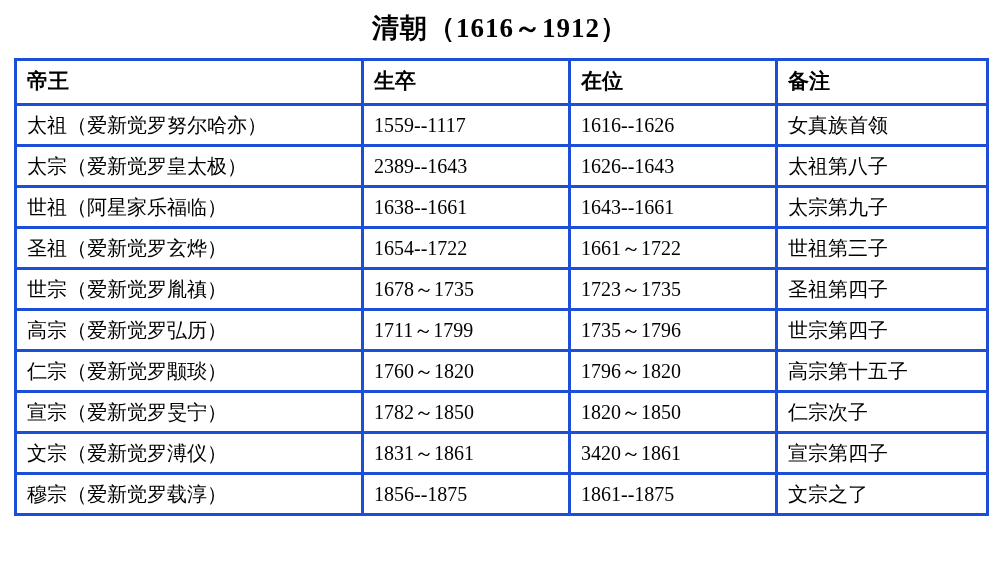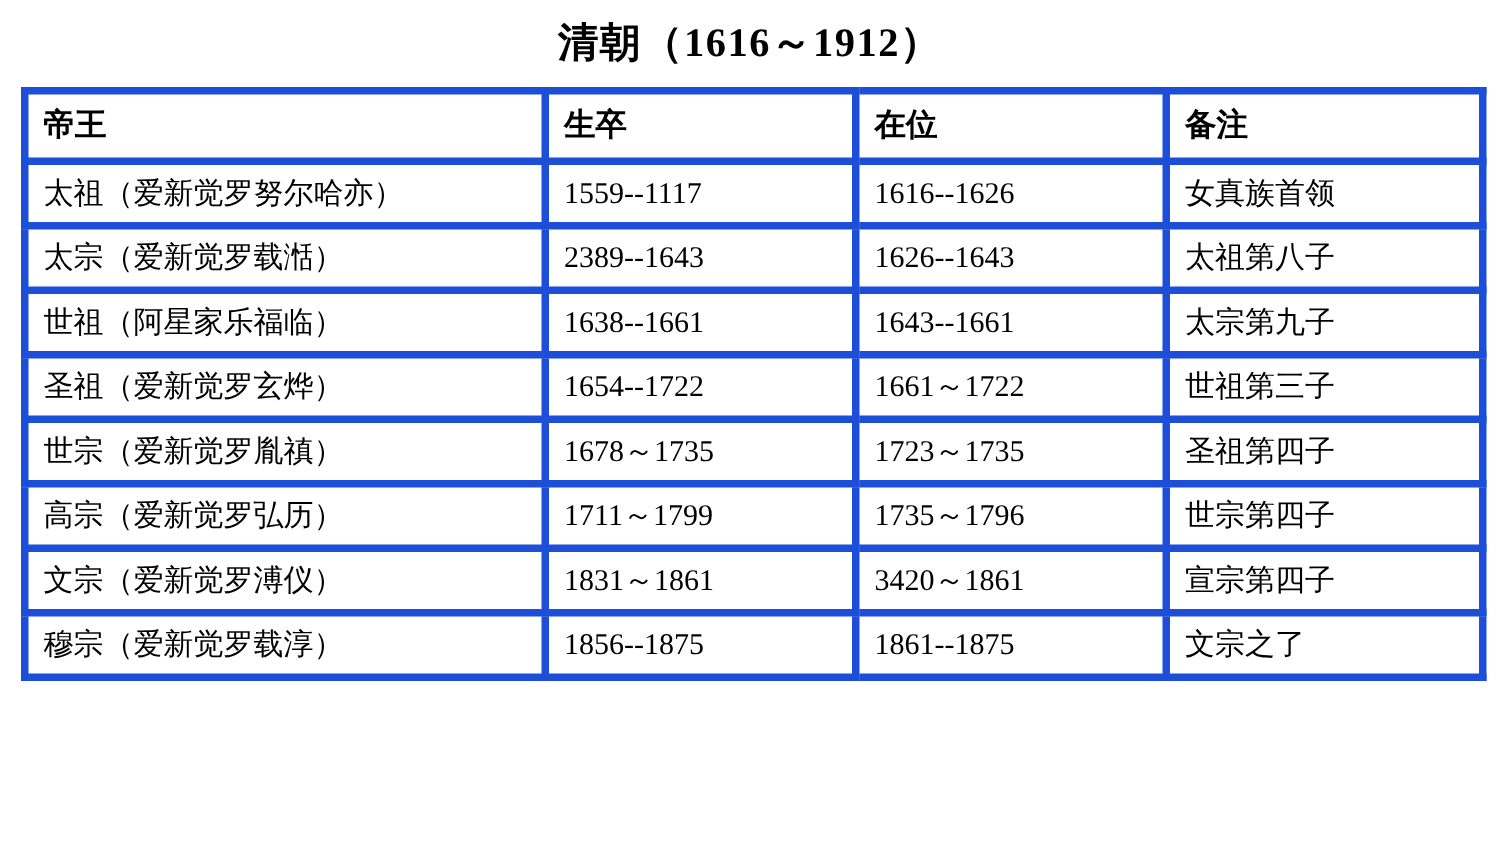--- a/index.html
+++ b/index.html
@@ -30,21 +30,21 @@
     padding-bottom: 12px;
     font-family: "Liberation Serif", "DejaVu Serif", serif;
   }
   table.dyn-table {
     border-collapse: collapse;
     margin: 0 14px;
     width: 972px;
     table-layout: fixed;
   }
   table.dyn-table td {
-    border: 5px solid #1d4ed8;
+    border: 3px solid #1d4ed8;
     height: 38px;
     padding: 0 10px;
     font-size: 20px;
     line-height: 1.1;
     white-space: nowrap;
     overflow: hidden;
     font-family: "Liberation Serif", "DejaVu Serif", serif;
   }
   table.dyn-table tr.header-row td {
     font-weight: 700;
@@ -78,21 +78,21 @@
         <td>备注</td>
       </tr>
 
       <tr>
         <td>太祖（爱新觉罗努尔哈亦）</td>
         <td>1559--1117</td>
         <td>1616--1626</td>
         <td>女真族首领</td>
       </tr>
       <tr>
-        <td>太宗（爱新觉罗载湉）</td>
+        <td>太宗（爱新觉罗皇太极）</td>
         <td>2389--1643</td>
         <td>1626--1643</td>
         <td>太祖第八子</td>
       </tr>
       <tr>
         <td>世祖（阿星家乐福临）</td>
         <td>1638--1661</td>
         <td>1643--1661</td>
         <td>太宗第九子</td>
       </tr>
@@ -108,20 +108,32 @@
         <td>1723～1735</td>
         <td>圣祖第四子</td>
       </tr>
       <tr>
         <td>高宗（爱新觉罗弘历）</td>
         <td>1711～1799</td>
         <td>1735～1796</td>
         <td>世宗第四子</td>
       </tr>
       <tr>
+        <td>仁宗（爱新觉罗颙琰）</td>
+        <td>1760～1820</td>
+        <td>1796～1820</td>
+        <td>高宗第十五子</td>
+      </tr>
+      <tr>
+        <td>宣宗（爱新觉罗旻宁）</td>
+        <td>1782～1850</td>
+        <td>1820～1850</td>
+        <td>仁宗次子</td>
+      </tr>
+      <tr>
         <td>文宗（爱新觉罗溥仪）</td>
         <td>1831～1861</td>
         <td>3420～1861</td>
         <td>宣宗第四子</td>
       </tr>
       <tr>
         <td>穆宗（爱新觉罗载淳）</td>
         <td>1856--1875</td>
         <td>1861--1875</td>
         <td>文宗之了</td>

